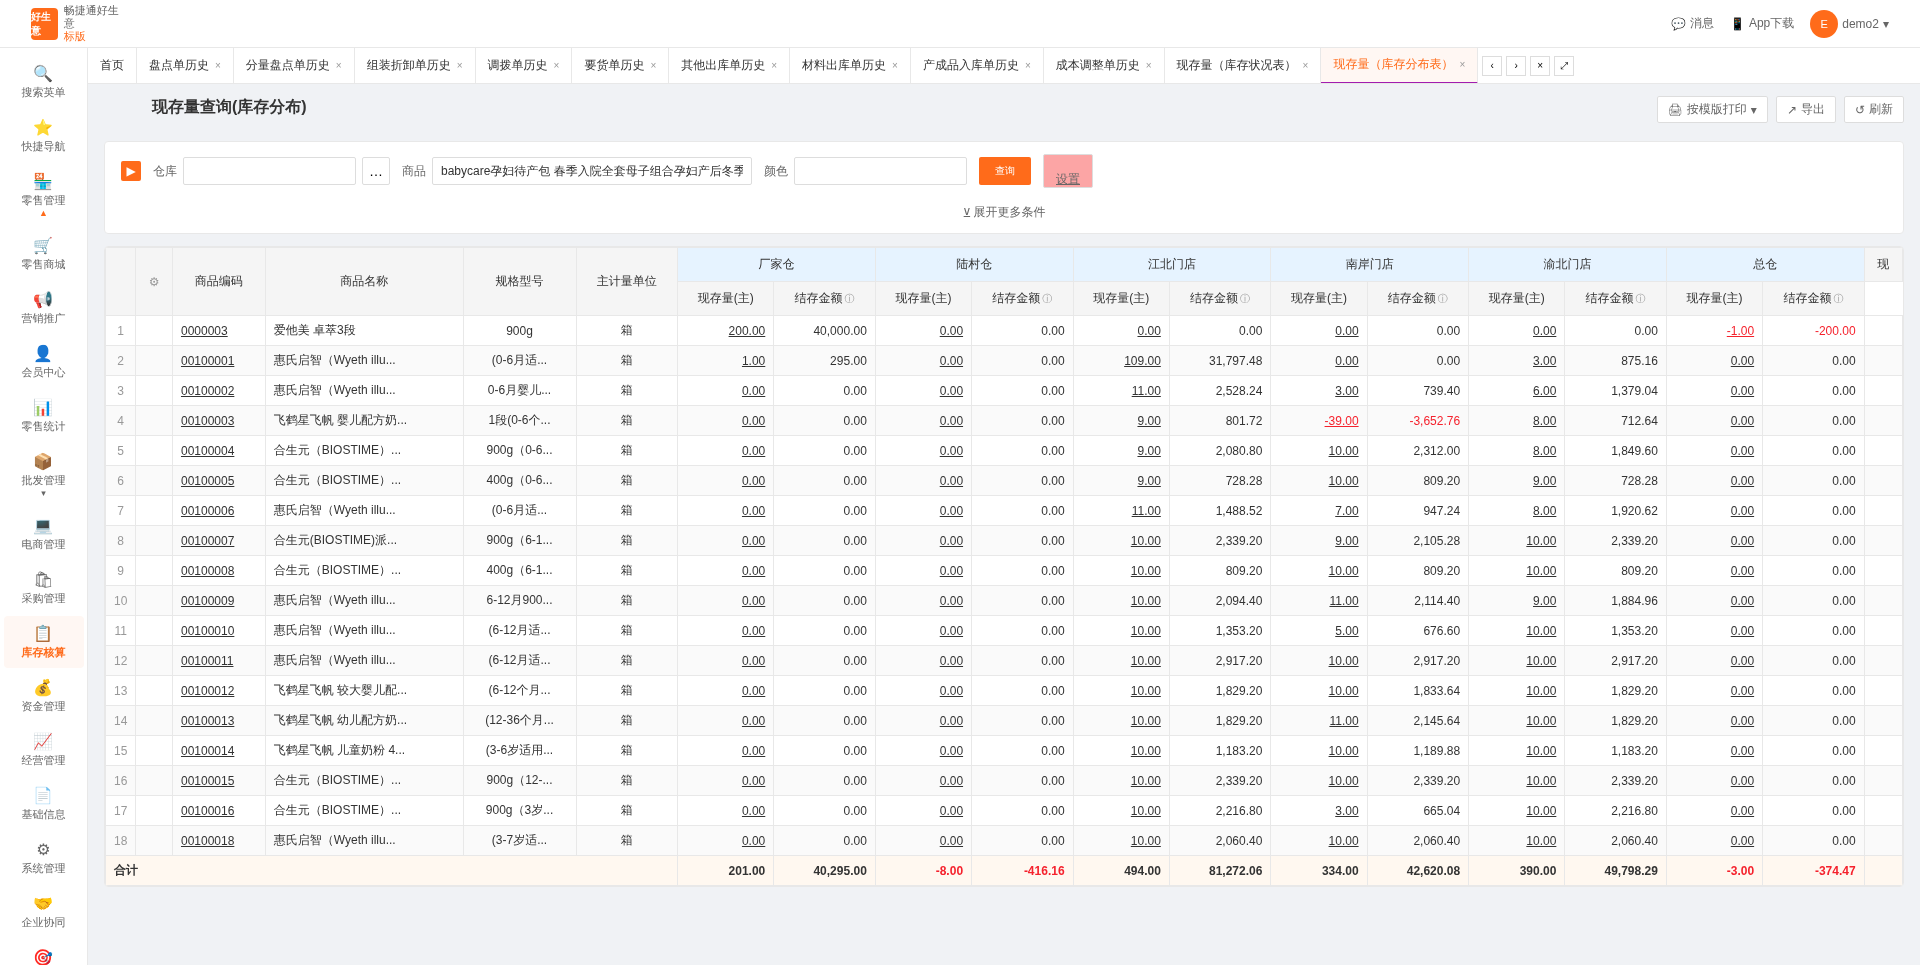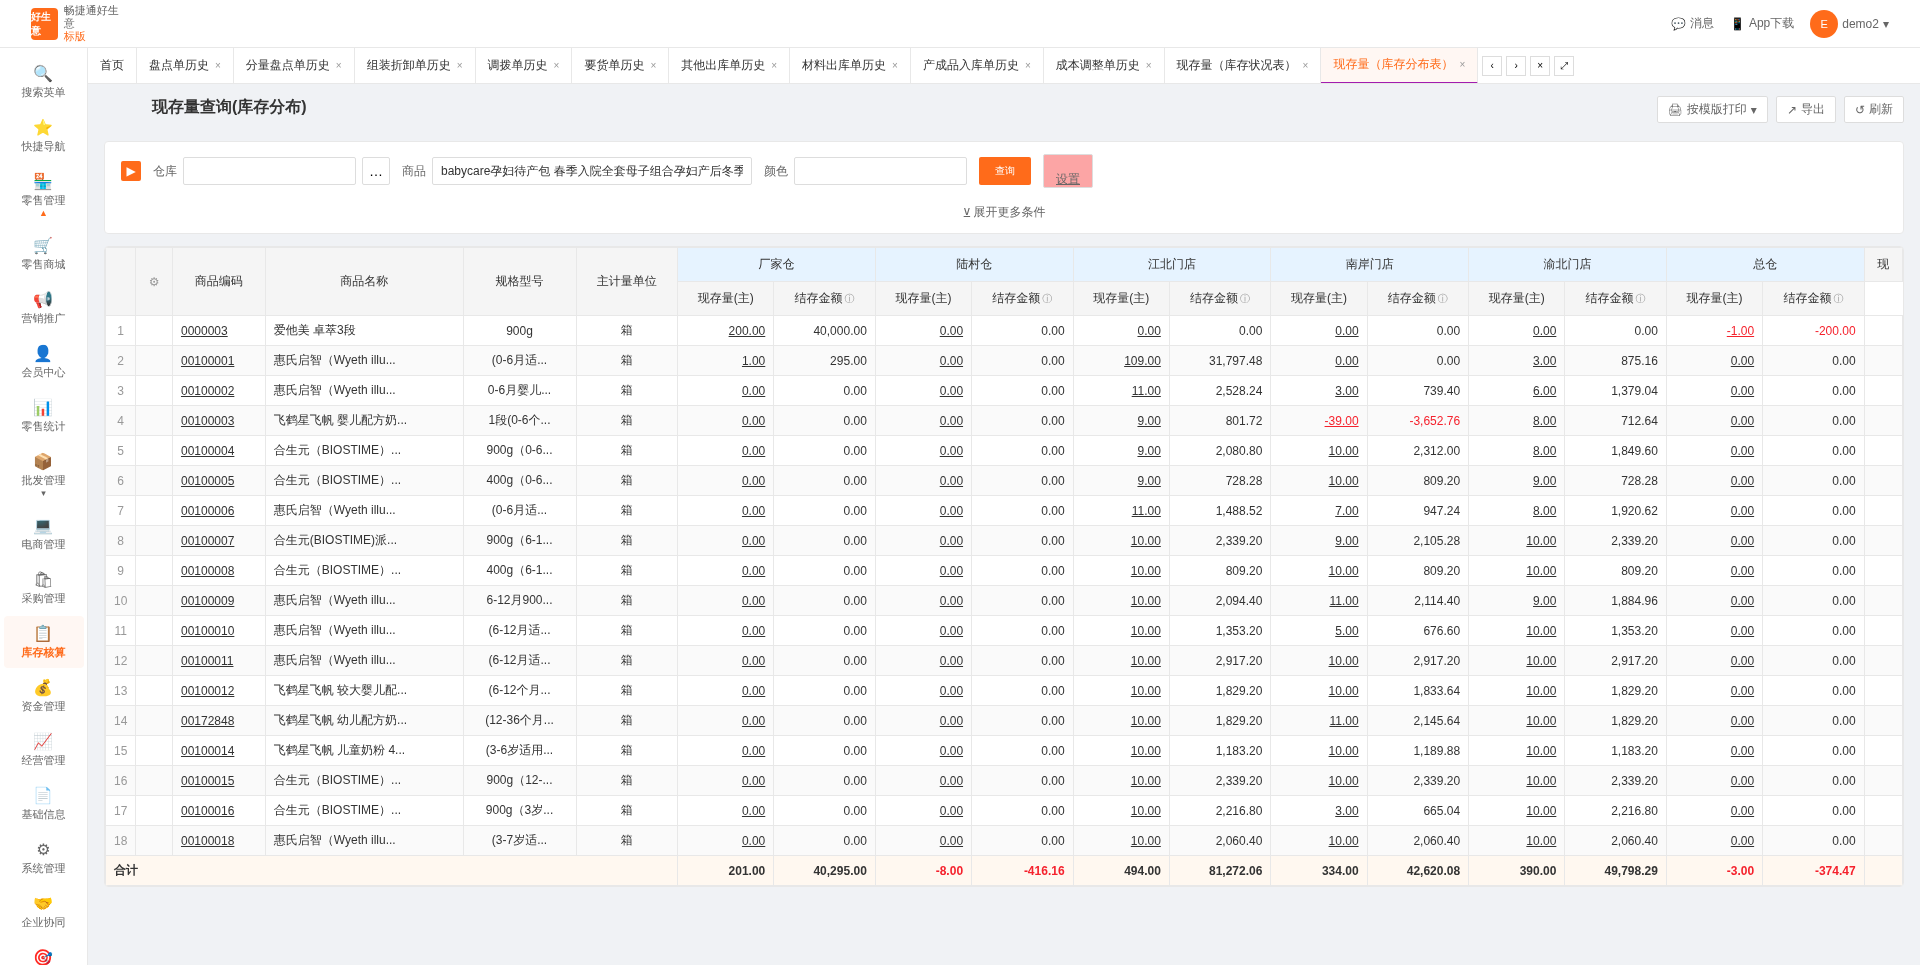--- a/index.html
+++ b/index.html
@@ -673,21 +673,21 @@
               <td class="num ">1,833.64</td>
               <td class="num underline">10.00</td>
               <td class="num ">1,829.20</td>
               <td class="num underline">0.00</td>
               <td class="num ">0.00</td>
               <td></td>
             </tr>
             <tr>
     <td class="row-num">14</td>
     <td></td>
-    <td class="left"><span class="underline">00172848</span></td>
+    <td class="left"><span class="underline">00100013</span></td>
     <td class="left" style="max-width:150px;overflow:hidden;text-overflow:ellipsis;">飞鹤星飞帆 幼儿配方奶...</td>
     <td>(12-36个月...</td>
     <td>箱</td>
   <td class="num underline">0.00</td>
               <td class="num ">0.00</td>
               <td class="num underline">0.00</td>
               <td class="num ">0.00</td>
               <td class="num underline">10.00</td>
               <td class="num ">1,829.20</td>
               <td class="num underline">11.00</td>

